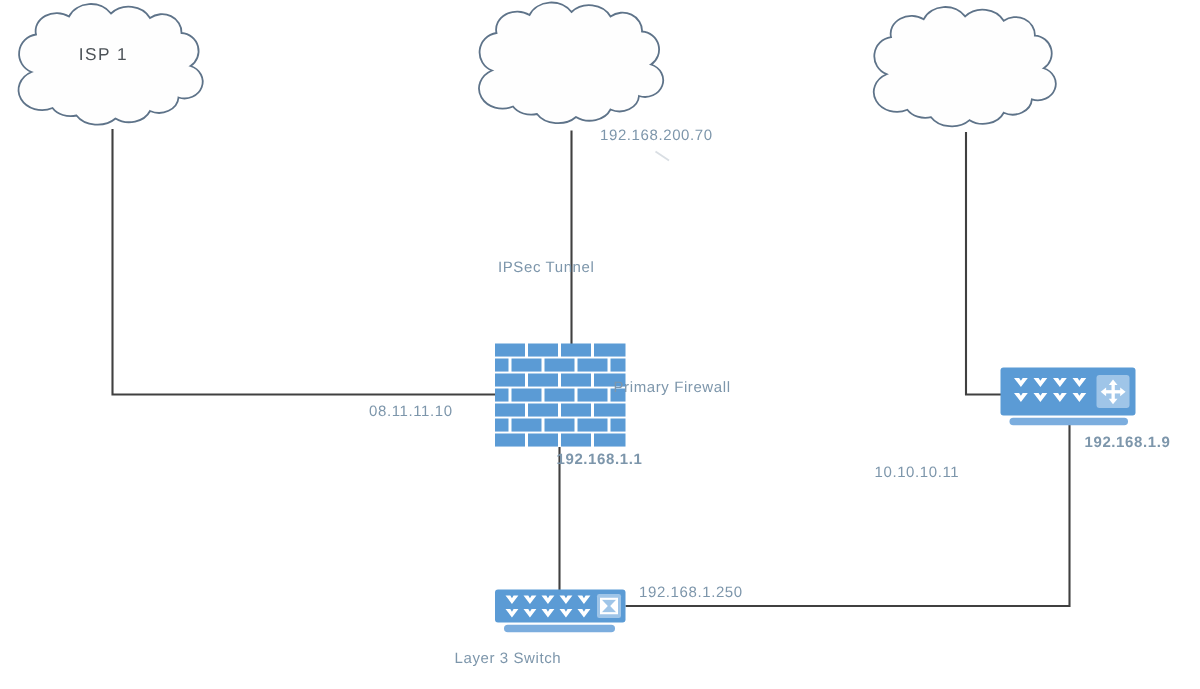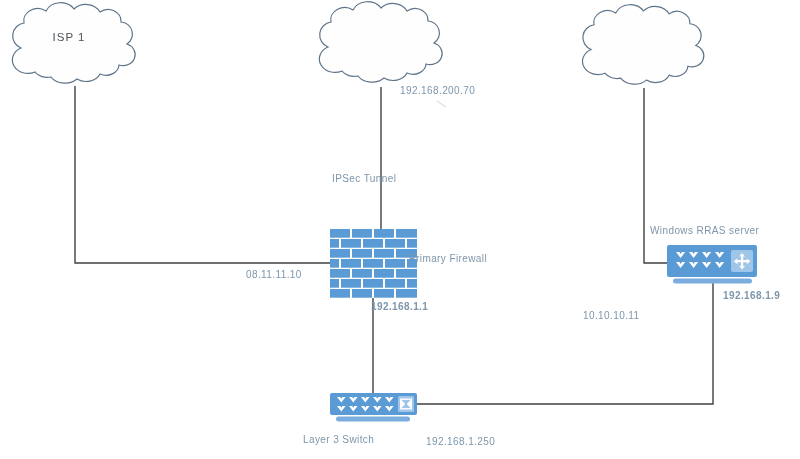--- a/index.html
+++ b/index.html
@@ -131,19 +131,18 @@
       <rect x="70" y="15.1" width="12" height="1.4" fill="#ffffff"></rect>
     </g>
     <rect x="6" y="23.5" width="74" height="5" rx="2.5" fill="#7badde"></rect>
   </svg>
 
   <div class="lbl" style="left:400px;top:84px;">192.168.200.70</div>
   <div class="lbl" style="left:332px;top:172px;">IPSec Tunnel</div>
   <div class="lbl" style="left:409px;top:252px;">Primary Firewall</div>
   <div class="lbl" style="left:246px;top:268px;">08.11.11.10</div>
   <div class="lbl" style="left:371px;top:300px;font-weight:bold;">192.168.1.1</div>
-  <div class="lbl" style="left:650px;top:224px;">Windows RRAS server</div>
   <div class="lbl" style="left:583px;top:268px;margin-top:41px;">10.10.10.11</div>
   <div class="lbl" style="left:723px;top:289px;font-weight:bold;">192.168.1.9</div>
-  <div class="lbl" style="left:426px;top:389px;margin-top:46px;">192.168.1.250</div>
+  <div class="lbl" style="left:426px;top:389px;">192.168.1.250</div>
   <div class="lbl" style="left:303px;top:433px;">Layer 3 Switch</div>
 
 </div>
 
 </body></html>

